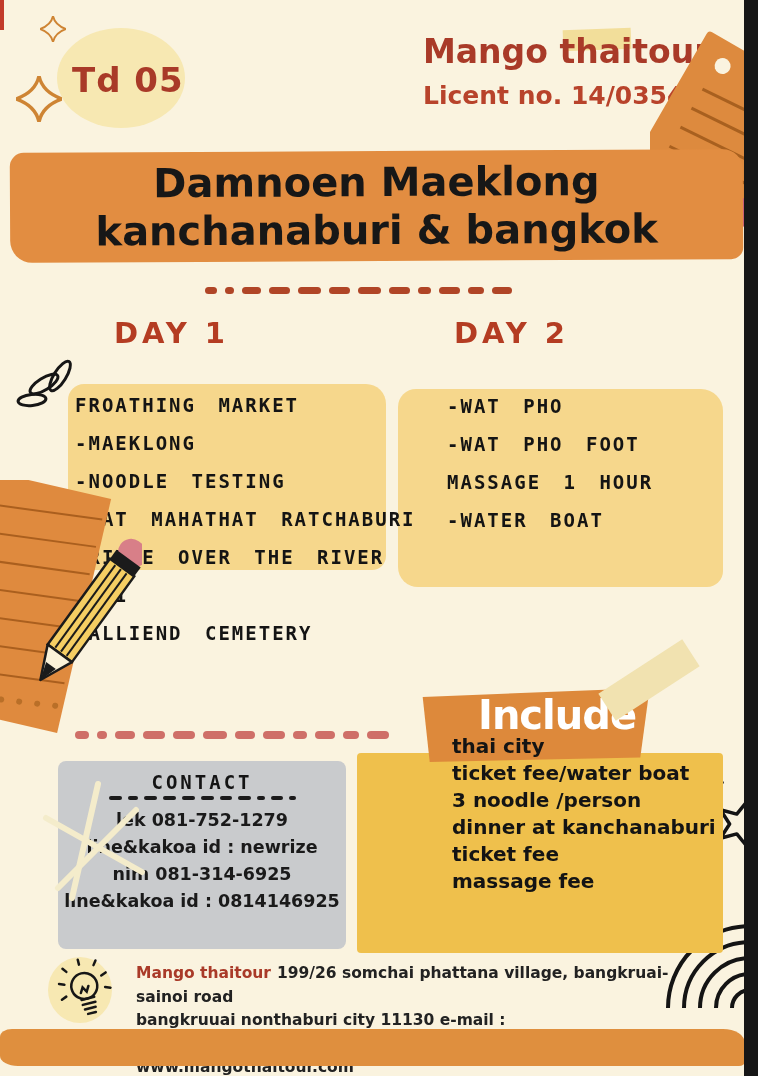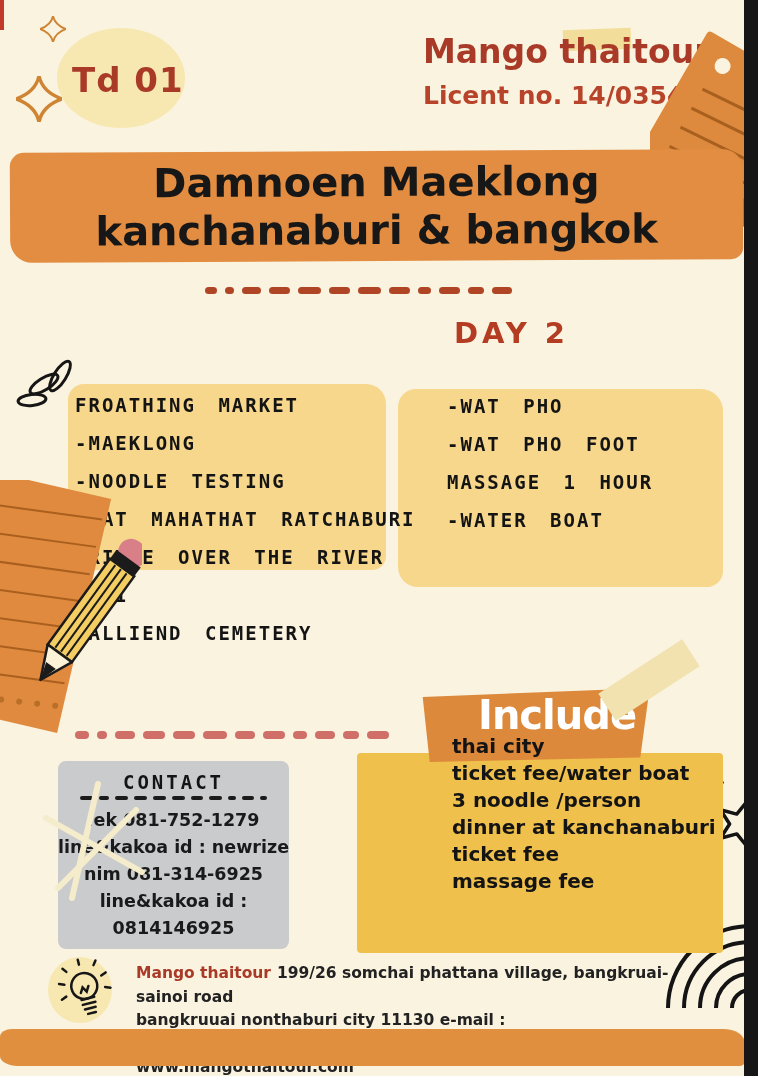--- a/index.html
+++ b/index.html
@@ -48,21 +48,21 @@
   .day-box{background:var(--panel-yellow,#F6D78C);}
   .day1-box{left:68px;top:384px;width:318px;height:186px;border-radius:16px 20px 14px 18px;}
   .day2-box{left:398px;top:389px;width:325px;height:198px;border-radius:18px 22px 16px 20px;}
   .itin{font-family:"DejaVu Sans Mono", monospace;font-weight:bold;
     font-size:19px;letter-spacing:2px;word-spacing:9px;line-height:38px;
     white-space:nowrap;color:#141414;}
   .day1-lines{left:75px;top:386px;width:400px;}
   .day2-lines{left:413px;top:387px;width:330px;margin-left:34px;}
 
   
-  .contact-box{left:58px;top:761px;width:231px;height:188px;border-radius:8px;
+  .contact-box{left:58px;top:761px;width:288px;height:188px;border-radius:8px;
     background:var(--contact-gray,#C9CBCD);text-align:center;}
   .contact-title{margin-top:10px;font-family:"DejaVu Sans Mono", monospace;
     font-weight:bold;font-size:19px;letter-spacing:3px;color:#141414;}
   .contact-box .dash-row{justify-content:center;margin-top:3px;gap:6px;}
   .contact-lines{margin-top:7px;font-size:17.5px;font-weight:600;line-height:27px;color:#1a1a1a;}
 
   
   .include-header{left:418px;top:688px;width:234px;height:74px;
     background:var(--include-header-orange,#DD893B);
     clip-path:polygon(2% 12%, 99% 0%, 95% 94%, 5% 100%);z-index:3;}
@@ -97,21 +97,21 @@
 
   <div class="abs red-sliver"></div>
 
   <svg class="abs" style="left:40px;top:16px;" width="26" height="26" viewBox="0 0 40 40">
     <path d="M20 0 Q23 14 40 20 Q23 26 20 40 Q17 26 0 20 Q17 14 20 0" fill="#FAF3DF" stroke="#CE8433" stroke-width="3" stroke-linejoin="round"></path>
   </svg>
   <div class="abs badge-ellipse"></div>
   <svg class="abs" style="left:16px;top:76px;" width="46" height="46" viewBox="0 0 40 40">
     <path d="M20 0 Q23 14 40 20 Q23 26 20 40 Q17 26 0 20 Q17 14 20 0" fill="#FAF3DF" stroke="#CE8433" stroke-width="3" stroke-linejoin="round"></path>
   </svg>
-  <div class="abs badge-text">Td 01</div>
+  <div class="abs badge-text">Td 05</div>
 
   <div class="abs brand-highlight"></div>
   <div class="abs brand-title">Mango thaitour</div>
   <div class="abs licence">Licent no. 14/03545</div>
 
   <svg class="abs" style="left:650px;top:5px;" width="120" height="235" viewBox="0 0 120 235">
     <g transform="rotate(30 60 115)">
       <rect x="14" y="38" width="150" height="148" rx="4" fill="#DD8A3E"></rect>
       <circle cx="44" cy="62" r="8" fill="#FAF3DF"></circle>
       <circle cx="86" cy="54" r="8" fill="#FAF3DF"></circle>
@@ -136,20 +136,21 @@
       <span style="width:23px"></span>
       <span style="width:21px"></span>
     <span style="width:23px"></span>
       <span style="width:21px"></span>
       <span style="width:13px"></span>
     <span style="width:21px"></span>
       <span style="width:16px"></span>
       <span style="width:20px"></span>
   </div>
 
+  <div class="abs day-label day1-label">DAY 1</div>
   <div class="abs day-label day2-label">DAY 2</div>
 
   <svg class="abs" style="left:14px;top:358px;" width="64" height="66" viewBox="0 0 64 66">
     <g fill="none" stroke="#161616" stroke-width="3">
       <ellipse cx="46" cy="18" rx="6" ry="17" transform="rotate(32 46 18)"></ellipse>
       <ellipse cx="30" cy="26" rx="6" ry="16" transform="rotate(58 30 26)"></ellipse>
       <ellipse cx="18" cy="42" rx="5.5" ry="14" transform="rotate(84 18 42)"></ellipse>
     </g>
   </svg>
 

